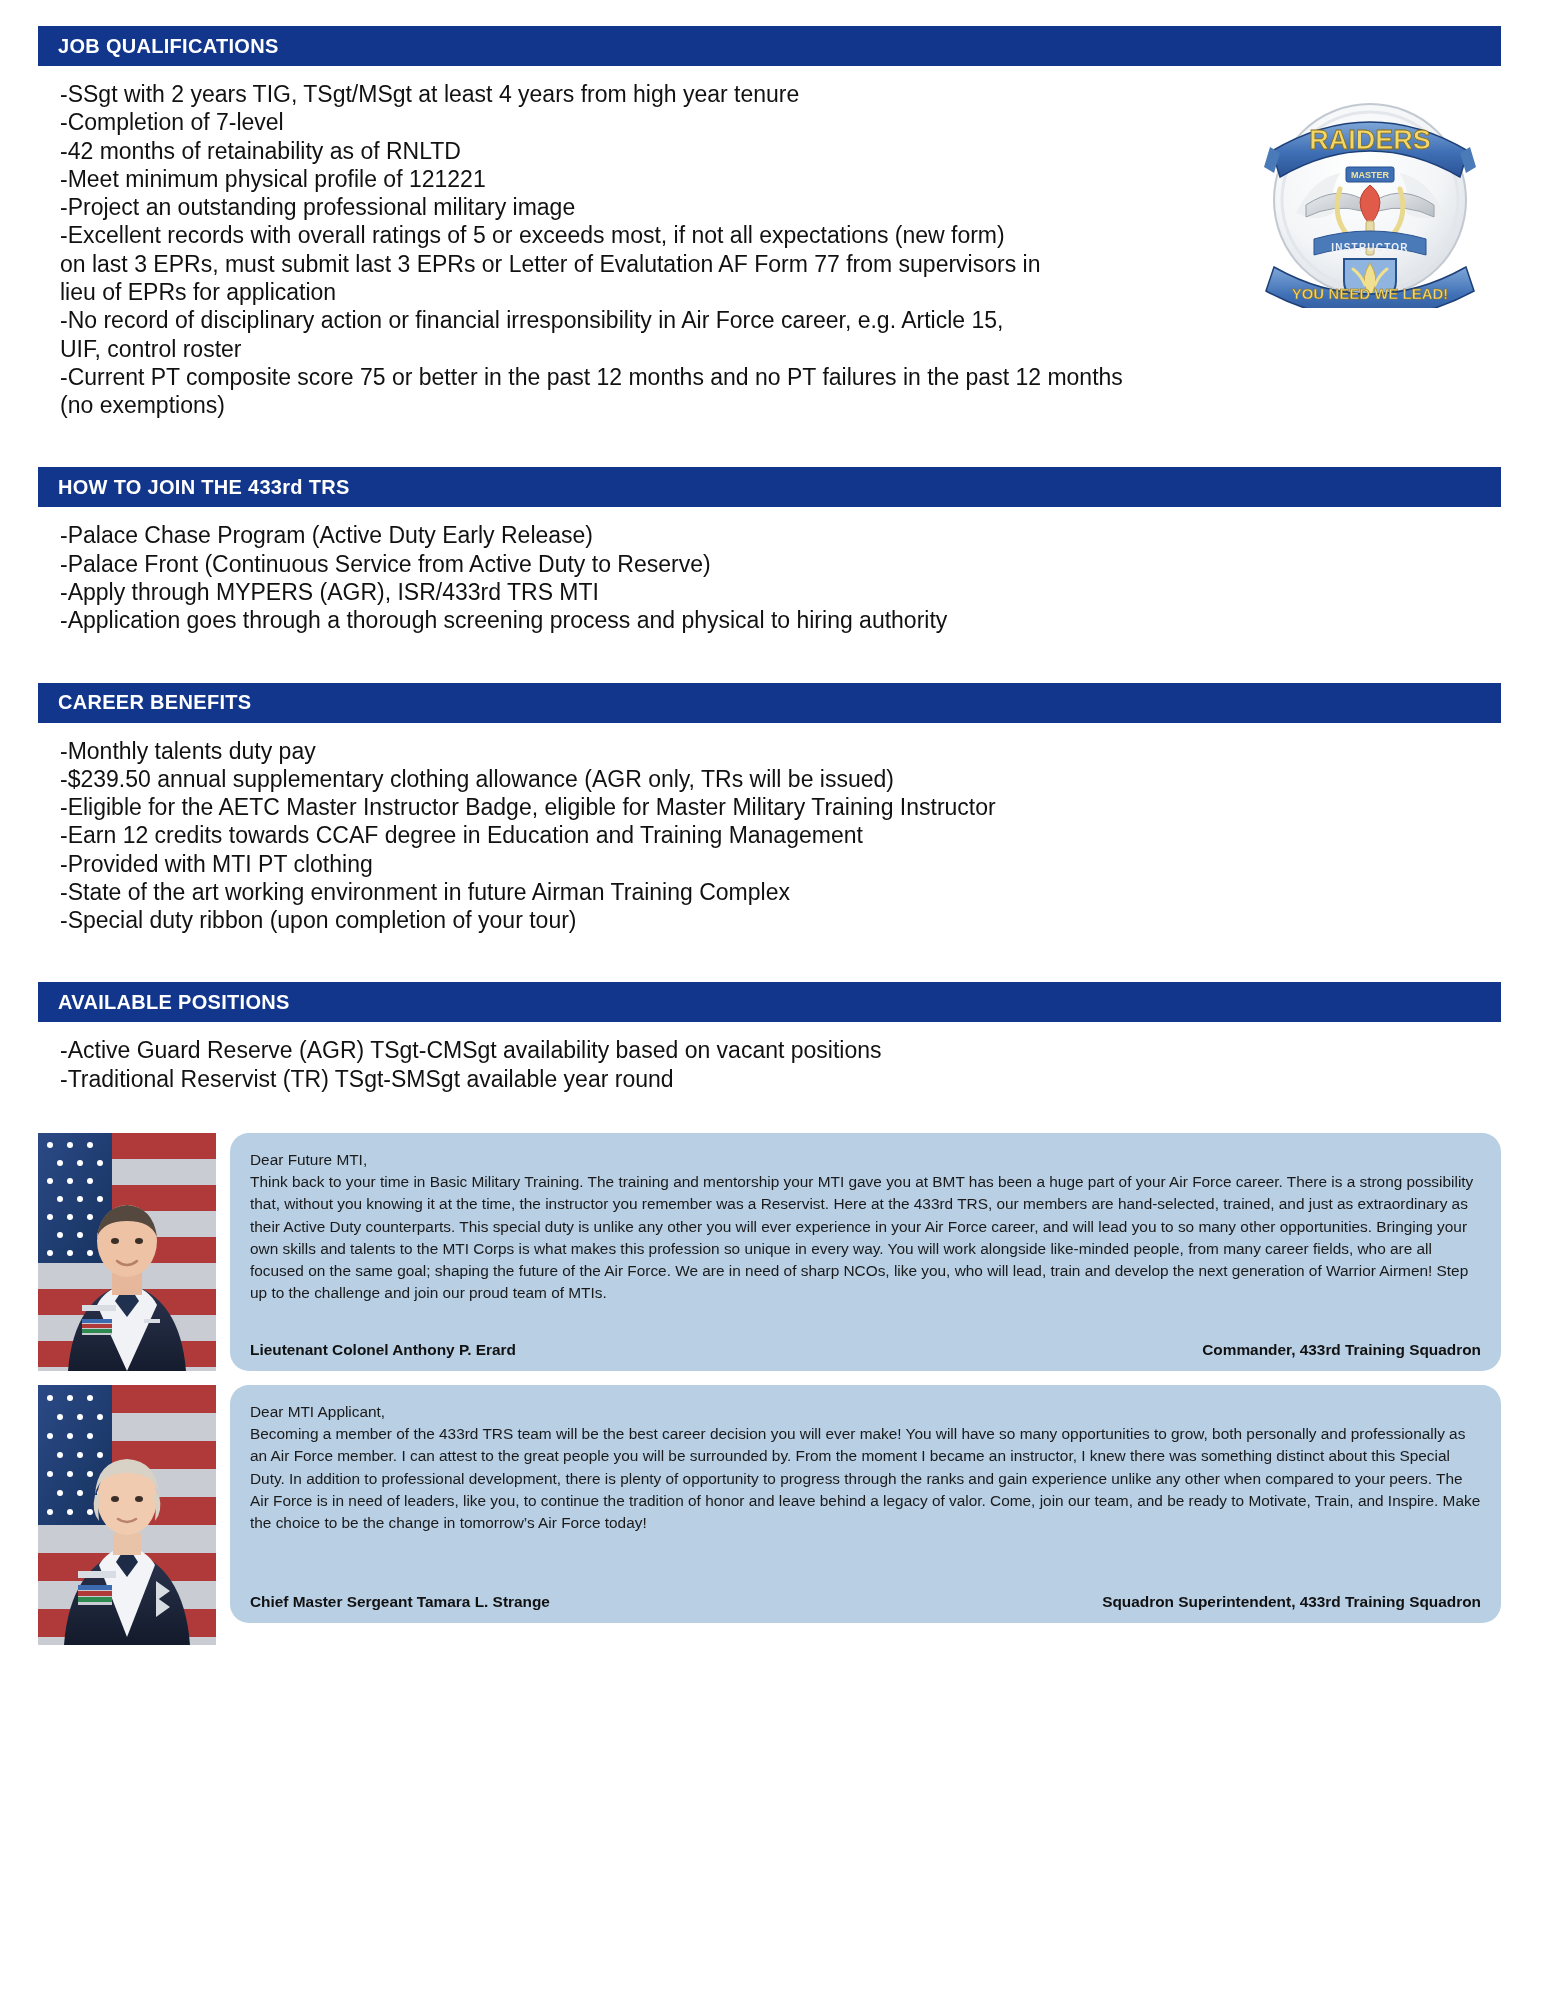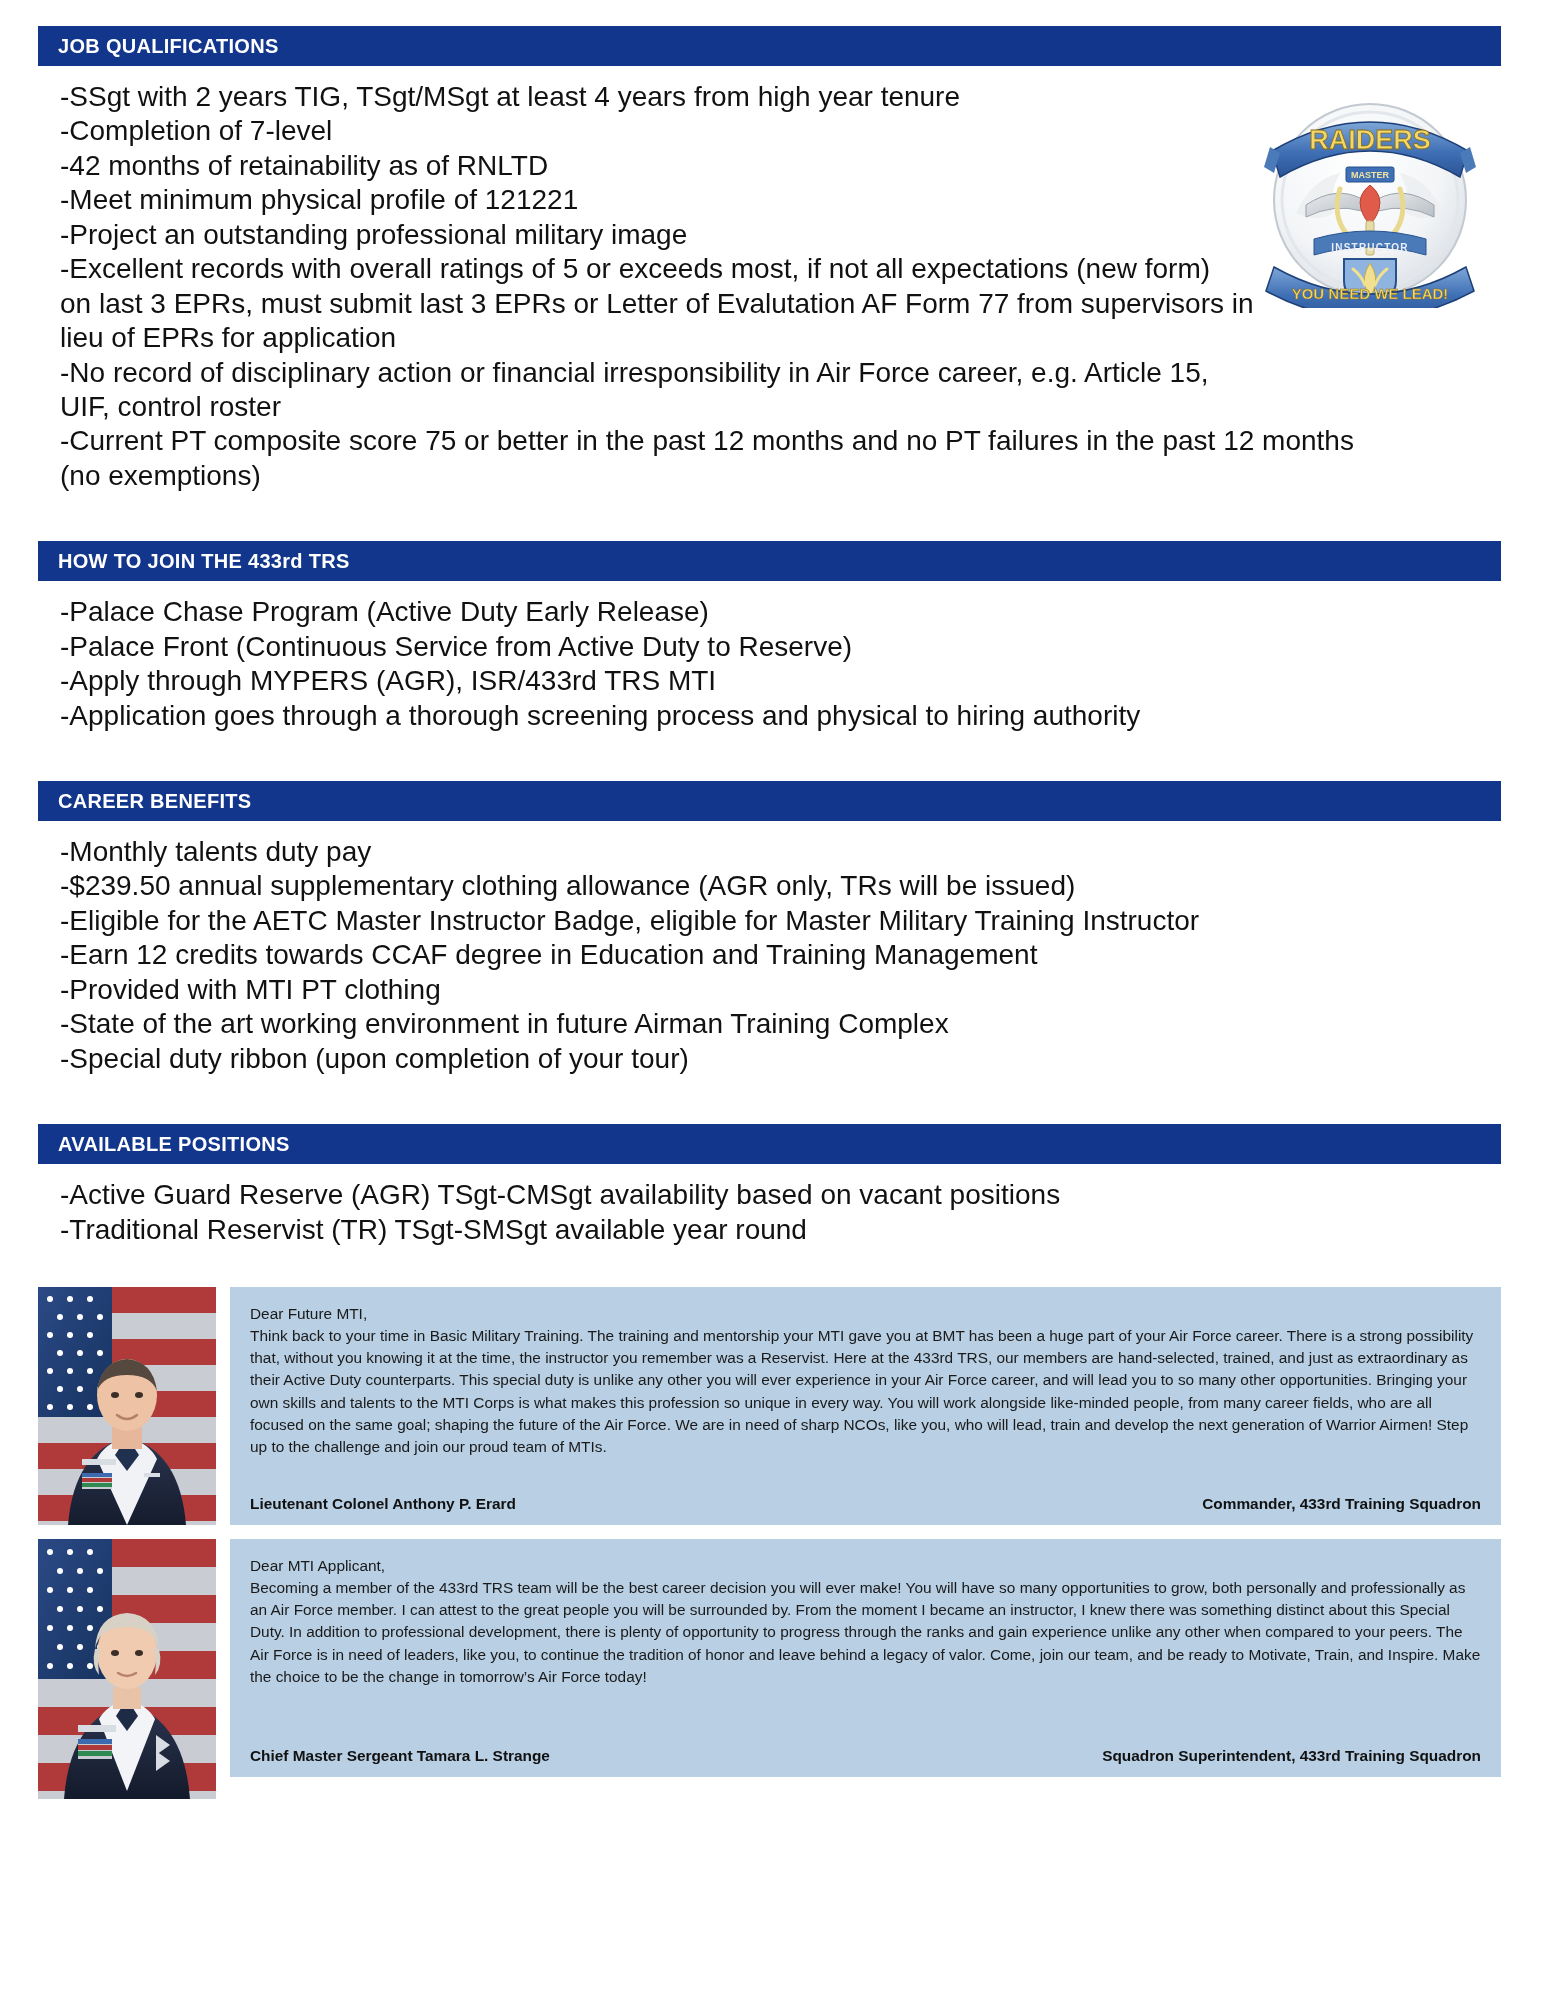--- a/index.html
+++ b/index.html
@@ -29,21 +29,21 @@
     font-size: 20px;
     font-weight: bold;
     letter-spacing: 0.3px;
     white-space: nowrap;
     font-family: "Liberation Sans", sans-serif;
   }
 
   
   .body-block {
     margin: 14px 44px 0 60px;
-    font-size: 28px;
+    font-size: 23px;
     line-height: 1.23;
     color: #111111;
     font-family: "Liberation Sans", sans-serif;
   }
   .body-block .ln { white-space: pre-wrap; }
 
   
   .emblem-wrap {
     position: absolute;
     left: 1248px;
@@ -76,20 +76,21 @@
   .portrait svg { display: block; width: 100%; height: 100%; }
 
   .letter-box {
     flex: 1 1 auto;
     background: #b8cfe4;
     margin-left: 14px;
     padding: 16px 20px 12px 20px;
     min-height: 238px;
     display: flex;
     flex-direction: column;
+    border-radius: 19px;
   }
   .letter-text {
     font-size: 15.4px;
     line-height: 1.44;
     color: #1a1a1a;
     font-family: "Liberation Sans", sans-serif;
   }
   .letter-text .p { margin-bottom: 0px; }
   .sig-row {
     display: flex;

